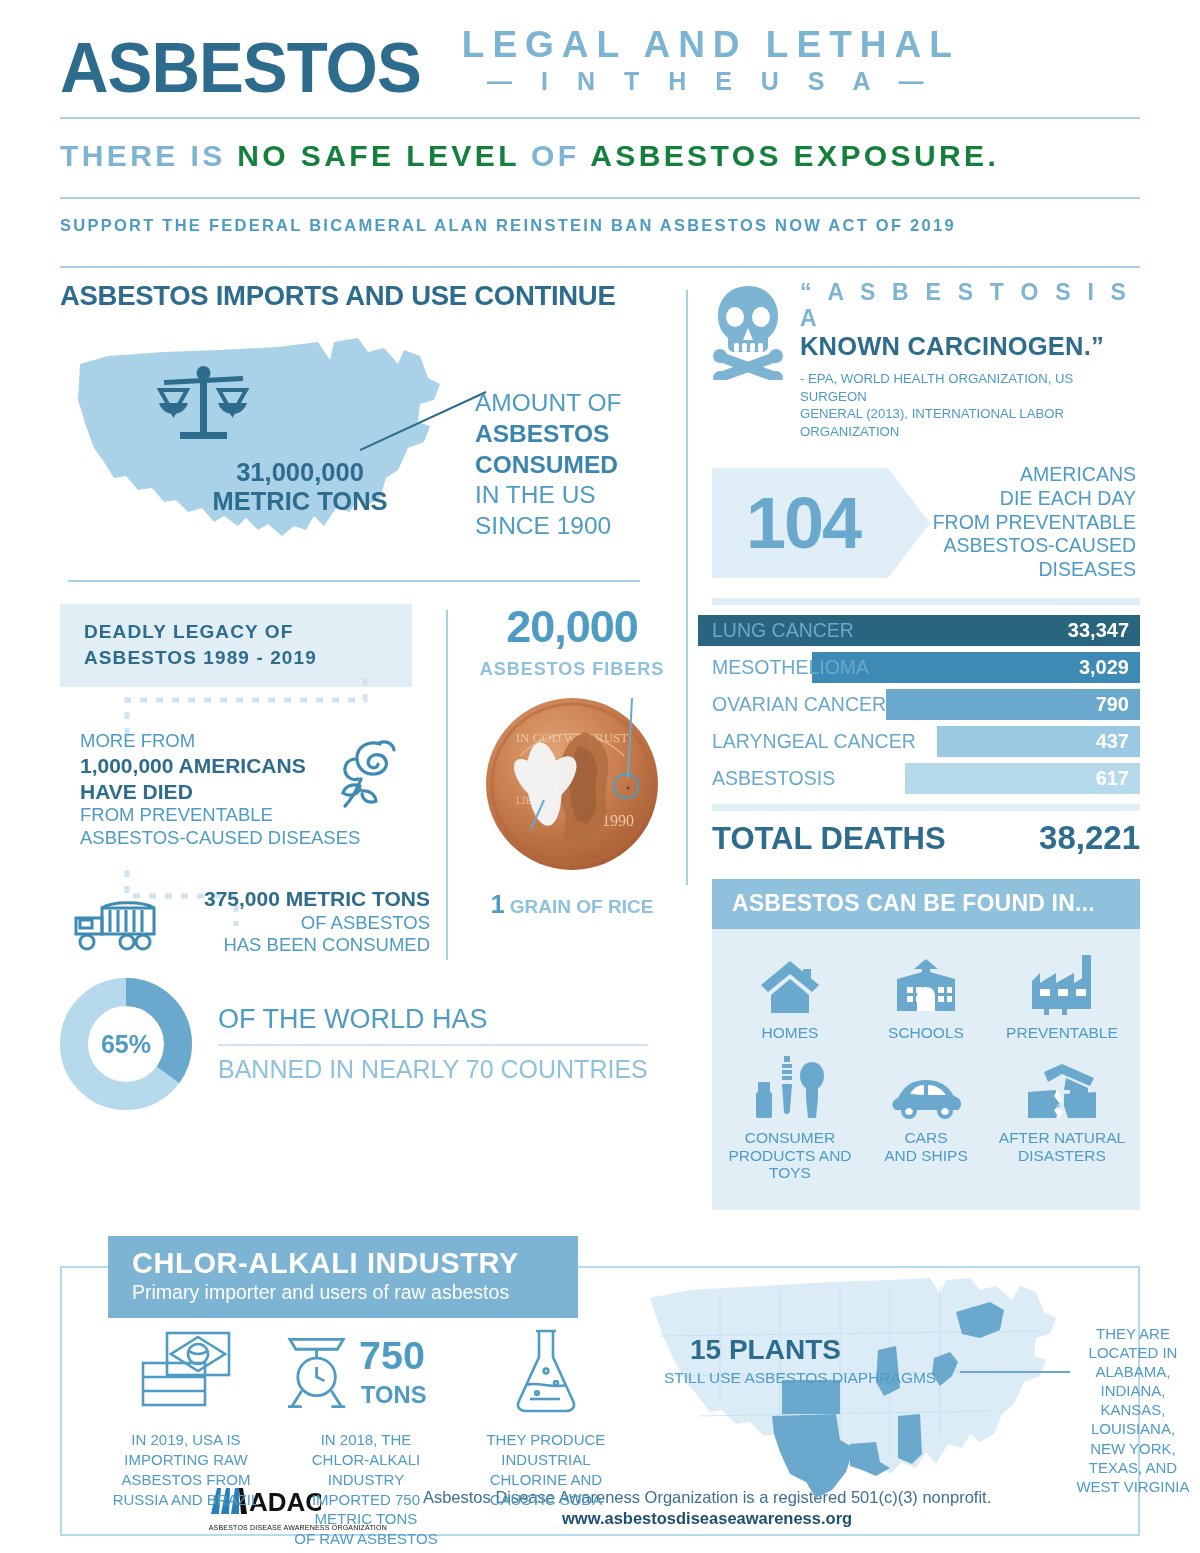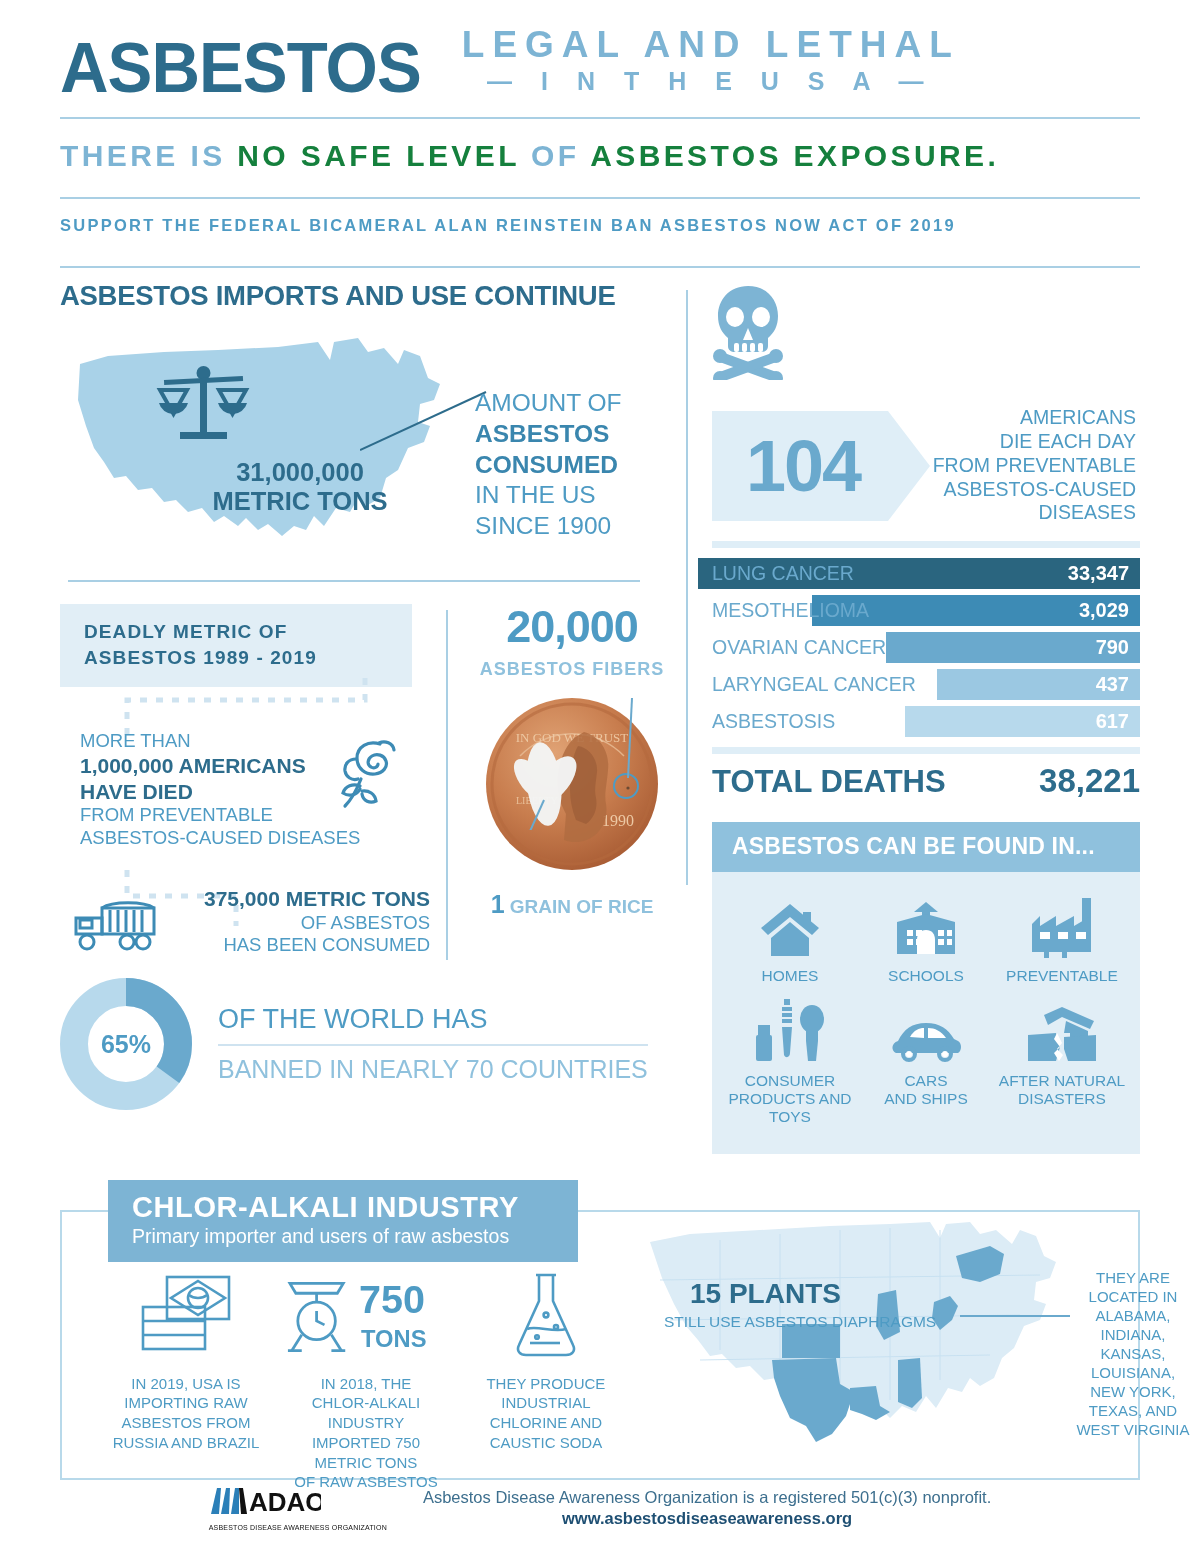--- a/index.html
+++ b/index.html
@@ -269,31 +269,31 @@
           <div>IN THE US</div>
           <div>SINCE 1900</div>
         </div>
       </div>
 
       <div class="hr-left"></div>
 
       <div class="legacy">
         <div class="legacy-left">
           <div class="legacy-badge">
-            <div>DEADLY METRIC OF</div>
+            <div>DEADLY LEGACY OF</div>
             <div>ASBESTOS 1989 - 2019</div>
           </div>
 
           <svg class="dashpath" width="360" height="300" viewBox="0 0 360 300">
             <path d="M305,0 L305,22 L67,22 L67,58" fill="none" stroke="#cfe3f0" stroke-width="5" stroke-dasharray="7 9"></path>
             <path d="M67,192 L67,218 L176,218 L176,248" fill="none" stroke="#cfe3f0" stroke-width="5" stroke-dasharray="7 9"></path>
           </svg>
 
           <div class="legacy-txt">
-            <div class="s1">MORE THAN</div>
+            <div class="s1">MORE FROM</div>
             <div class="s2">1,000,000 AMERICANS</div>
             <div class="s2">HAVE DIED</div>
             <div class="s3">FROM PREVENTABLE</div>
             <div class="s3">ASBESTOS-CAUSED DISEASES</div>
           </div>
 
           <svg class="rose" width="74" height="78" viewBox="0 0 74 78">
             <g fill="none" stroke="#3d8bb5" stroke-width="3.2" stroke-linecap="round">
               <path d="M45,10 C33,6 22,13 22,24 C22,35 31,41 40,40 C48,39 53,33 51,27 C49,21 42,19 37,22 C32,25 32,31 36,33 C39,35 43,33 43,30"></path>
               <path d="M21,25 C14,25 9,30 10,37 C11,43 17,47 23,45"></path>
@@ -407,20 +407,28 @@
             </g>
             <g fill="#7db4d4">
               <rect x="4" y="78" width="64" height="10" rx="5" transform="rotate(20 36 83)"></rect>
               <rect x="4" y="78" width="64" height="10" rx="5" transform="rotate(-20 36 83)"></rect>
               <circle cx="8" cy="72" r="7"></circle>
                 <circle cx="8" cy="94" r="7"></circle>
               <circle cx="64" cy="72" r="7"></circle>
                 <circle cx="64" cy="94" r="7"></circle>
             </g>
           </svg>
+        </div>
+        <div class="quote-body">
+          <div class="q1">“ A S B E S T O S   I S   A</div>
+          <div class="q2">KNOWN CARCINOGEN.”</div>
+          <div class="q3">
+            <div>- EPA, WORLD HEALTH ORGANIZATION, US SURGEON</div>
+            <div>GENERAL (2013), INTERNATIONAL LABOR ORGANIZATION</div>
+          </div>
         </div>
       </div>
 
       <div class="arrow-row">
         <div class="arrow-box">
           <svg width="218" height="110" viewBox="0 0 218 110" style="position:absolute;left:0;top:0">
             <path d="M0,0 L176,0 L218,55 L176,110 L0,110 Z" fill="#dfeef7"></path>
           </svg>
           <div class="arrow-num">104</div>
         </div>

